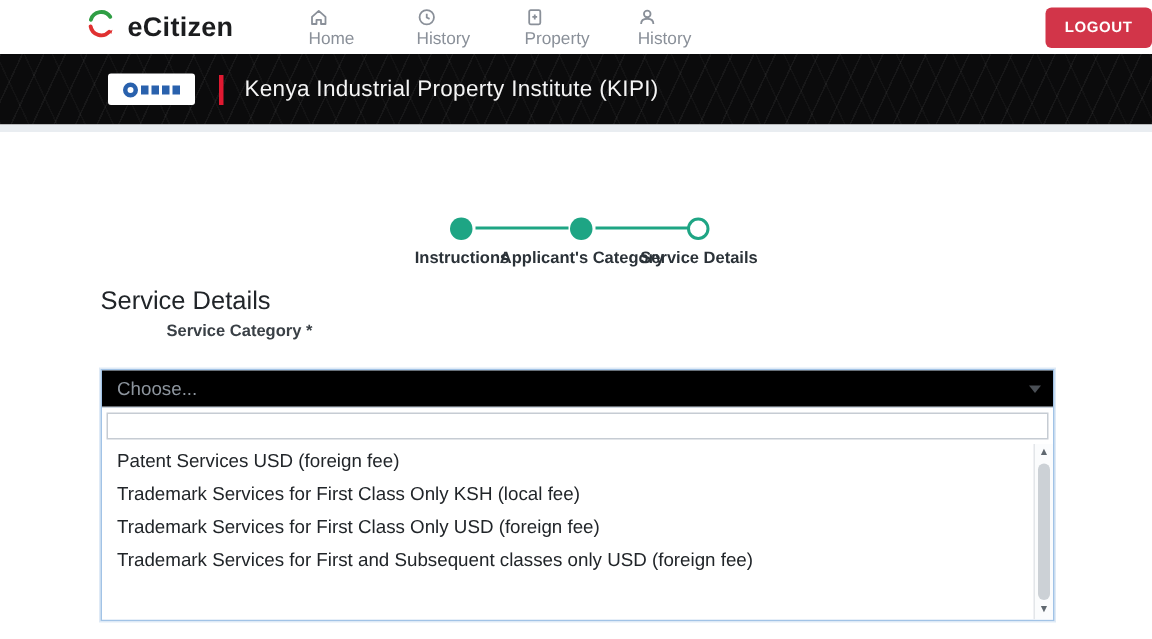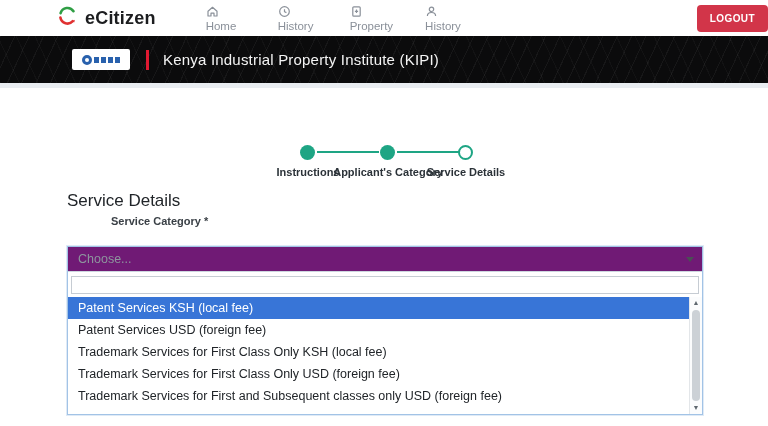--- a/index.html
+++ b/index.html
@@ -39,21 +39,21 @@
   .connector { position:absolute; top:13px; height:2px; background:#1ea584; }
   .step-label { position:absolute; top:28px; transform:translateX(-50%); font-size:11px;
     font-weight:bold; color:#2b3238; white-space:nowrap; }
 
   
   .section-title { position:absolute; top:191px; left:67px; font-size:17px; font-weight:500; color:#212529; }
   .field-label { position:absolute; top:215px; left:67px; font-size:11px; font-weight:bold; color:#3a4046;margin-left:44px; }
 
   .select-widget { position:absolute; top:246px; left:67px; width:636px;
     border:1px solid #a2c3e6; background:#ffffff; box-shadow:0 0 0 1px rgba(162,195,230,0.35); }
-  .select-toggle { height:25px; background:#701a75; border-bottom:1px solid #cdd6df;
+  .select-toggle { height:25px; background:#000000; border-bottom:1px solid #cdd6df;
     display:flex; align-items:center; padding:0 10px; cursor:pointer; position:relative; }
   .select-placeholder { font-size:12.5px; color:#8d959e; }
   .caret { position:absolute; right:8px; top:10px; width:0; height:0;
     border-left:4px solid transparent; border-right:4px solid transparent; border-top:5px solid #4a4f55; }
   .select-search-wrap { padding:3px 3px; background:#ffffff; }
   .select-search { width:100%; height:18px; border:1px solid #c6ccd3; background:#ffffff;
     font-size:12px; padding:0 6px; outline:none; font-family:inherit; }
   .select-list { position:relative; height:117px; overflow:hidden; background:#ffffff; }
   .opt { height:22px; line-height:22px; padding-left:10px; font-size:12.5px; color:#212529;
     white-space:nowrap; cursor:pointer; }
@@ -160,21 +160,20 @@
     <input class="select-search" type="text" value="" style="">
   </div>
   <div class="select-list">
 
     <div class="scrollbar">
       <span class="sb-arrow">▲</span>
       <div class="sb-thumb"></div>
       <span class="sb-arrow">▼</span>
     </div>
 
-      <div class="opt highlighted">Patent Services KSH (local fee)</div>
 
       <div class="opt">Patent Services USD (foreign fee)</div>
 
       <div class="opt">Trademark Services for First Class Only KSH (local fee)</div>
 
       <div class="opt">Trademark Services for First Class Only USD (foreign fee)</div>
 
 
       <div class="opt">Trademark Services for First and Subsequent classes only USD (foreign fee)</div>
     </div>

